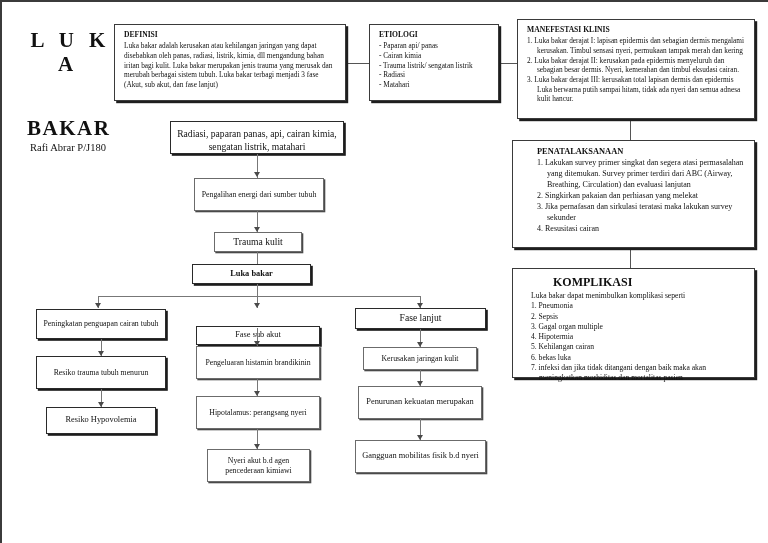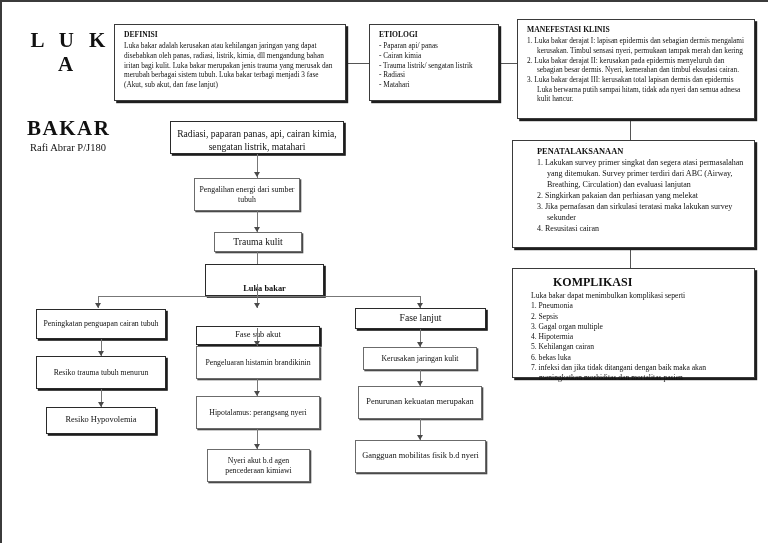--- a/index.html
+++ b/index.html
@@ -216,33 +216,33 @@
       </ol>
     </div>
   </div>
 
   <div class="node bold-edge" style="left:170px; top:121px; width:174px; height:33px;align-items:flex-end;">
     <span class="t-lg">Radiasi, paparan panas, api, cairan kimia, sengatan listrik, matahari</span>
   </div>
   <div class="vline" style="left:257px; top:154px; height:24px;"></div>
   <div class="arrow-down" style="left:253.5px; top:172px;"></div>
 
-  <div class="node" style="left:194px; top:178px; width:106px; height:33px;">
+  <div class="node" style="left:194px; top:178px; width:130px; height:33px;">
     <span class="t-sm">Pengalihan energi dari sumber tubuh</span>
   </div>
   <div class="vline" style="left:257px; top:211px; height:21px;"></div>
   <div class="arrow-down" style="left:253.5px; top:227px;"></div>
 
   <div class="node" style="left:214px; top:232px; width:88px; height:20px;">
     <span class="t-lg">Trauma kulit</span>
   </div>
   <div class="vline" style="left:257px; top:252px; height:18px;"></div>
   <div class="arrow-down" style="left:253.5px; top:265px;"></div>
 
-  <div class="node bold-edge" style="left:205px; top:264px; width:119px; height:32px;align-items:flex-end;">
+  <div class="node bold-edge" style="left:192px; top:264px; width:119px; height:20px;">
     <span class="t-md t-bold">Luka bakar</span>
   </div>
 
   <div class="vline" style="left:257px; top:284px; height:12px;"></div>
   <div class="hline" style="left:98px; top:296px; width:322px;"></div>
   <div class="vline" style="left:98px; top:296px; height:12px;"></div>
   <div class="vline" style="left:257px; top:296px; height:12px;"></div>
   <div class="vline" style="left:420px; top:296px; height:12px;"></div>
   <div class="arrow-down" style="left:94.5px; top:303px;"></div>
   <div class="arrow-down" style="left:253.5px; top:303px;"></div>

